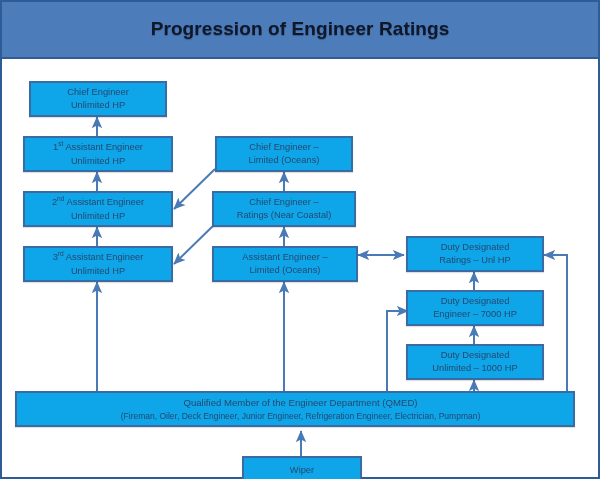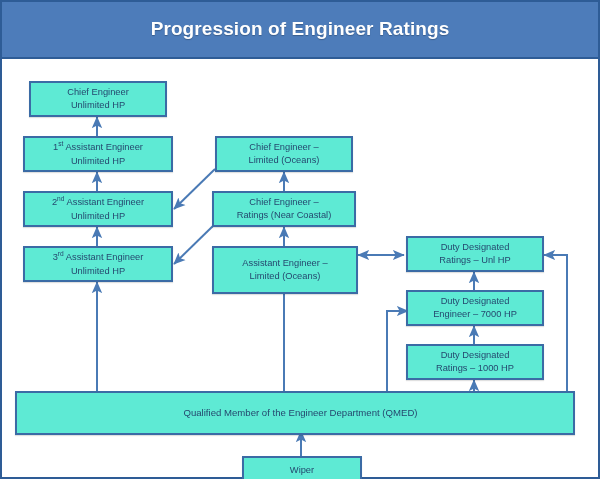--- a/index.html
+++ b/index.html
@@ -4,29 +4,29 @@
 <style>
   html,body{margin:0;padding:0;background:#ffffff;}
   body{width:600px;height:479px;font-family:"Liberation Sans",sans-serif;overflow:hidden;}
 
   #frame{position:relative;width:600px;height:479px;box-sizing:border-box;
          border:2px solid #2e5c96;background:#ffffff;}
 
   #header{position:absolute;left:0;top:0;width:596px;height:57px;
           background:#4d7cba;border-bottom:2px solid #2e5c96;
           display:flex;align-items:center;justify-content:center;box-sizing:border-box;}
-  #header .ttl{color:#ffffff;font-size:19px;font-weight:bold;line-height:1.18;
+  #header .ttl{color:#0f172a;font-size:19px;font-weight:bold;line-height:1.18;
                text-align:center;letter-spacing:.1px;text-shadow:0 1px 1px rgba(0,0,0,.25);}
 
   #canvas{position:absolute;left:0;top:57px;width:596px;height:418px;}
 
   svg.wires{position:absolute;left:0;top:0;width:596px;height:418px;overflow:visible;}
 
   .node{position:absolute;box-sizing:border-box;
-        background:#5eead4;border:2px solid #3b6ba5;
+        background:#0ea5e9;border:2px solid #3b6ba5;
         display:flex;align-items:center;justify-content:center;text-align:center;
         color:#25496f;font-size:9.3px;line-height:1.45;padding:2px 4px;
         box-shadow:0 1px 1px rgba(0,0,0,.12);}
   .node .inner{width:100%;}
   .node sup{font-size:6.6px;vertical-align:super;}
   .node.wide{font-size:9.6px;}
   .node .sub{display:block;font-size:8.5px;}
 </style>
 </head>
 <body>
@@ -114,21 +114,21 @@
       </div>
     </div>
 
     <div class="node" style="left:210px;top:132px;width:144px;height:36px;">
       <div class="inner">
         <span>Chief Engineer –</span><br>
         <span>Ratings (Near Coastal)</span>
       </div>
     </div>
 
-    <div class="node" style="left:210px;top:187px;width:146px;height:48px;">
+    <div class="node" style="left:210px;top:187px;width:146px;height:36px;">
       <div class="inner">
         <span>Assistant Engineer –</span><br>
         <span>Limited (Oceans)</span>
       </div>
     </div>
 
     <div class="node" style="left:404px;top:177px;width:138px;height:36px;">
       <div class="inner">
         <span>Duty Designated</span><br>
         <span>Ratings – Unl HP</span>
@@ -138,27 +138,28 @@
     <div class="node" style="left:404px;top:231px;width:138px;height:36px;">
       <div class="inner">
         <span>Duty Designated</span><br>
         <span>Engineer – 7000 HP</span>
       </div>
     </div>
 
     <div class="node" style="left:404px;top:285px;width:138px;height:36px;">
       <div class="inner">
         <span>Duty Designated</span><br>
-        <span>Ratings – 1000 HP</span>
+        <span>Unlimited – 1000 HP</span>
       </div>
     </div>
 
-    <div class="node wide" style="left:13px;top:332px;width:560px;height:44px;padding-left:15px;">
+    <div class="node wide" style="left:13px;top:332px;width:560px;height:36px;padding-left:15px;">
       <div class="inner">
         <span>Qualified Member of the Engineer Department (QMED)</span>
+        <span class="sub">(Fireman, Oiler, Deck Engineer, Junior Engineer, Refrigeration Engineer, Electrician, Pumpman)</span>
       </div>
     </div>
 
     <div class="node" style="left:240px;top:397px;width:120px;height:30px;">
       <div class="inner">
         <span>Wiper</span>
       </div>
     </div>
 
   </div>

